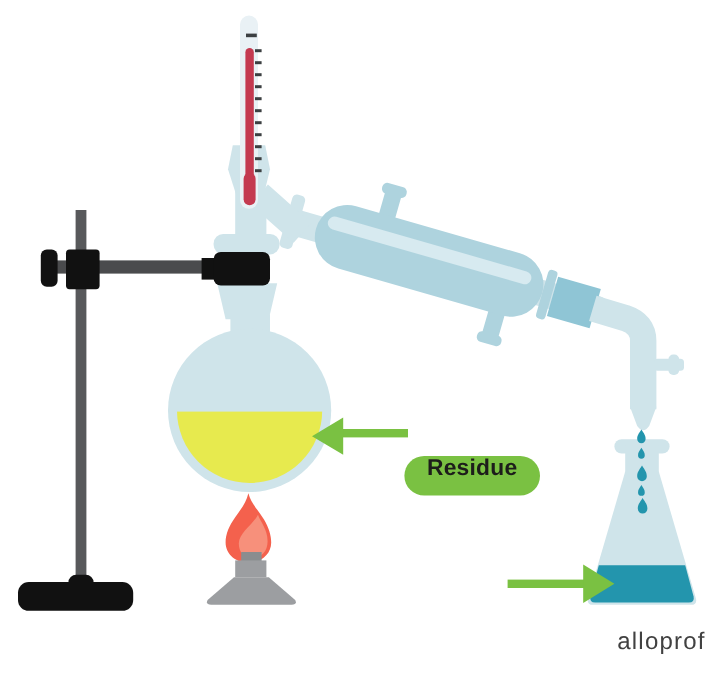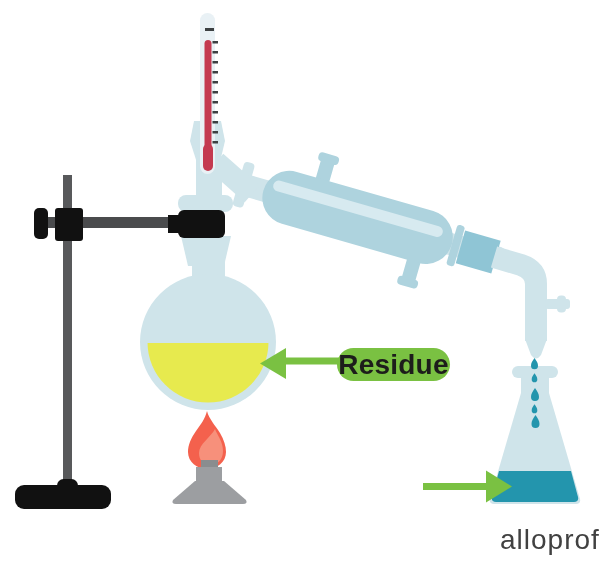--- a/index.html
+++ b/index.html
@@ -22,29 +22,29 @@
   .green{fill:var(--label_green);}
   .red{fill:var(--thermometer_red);}
   .thermo{fill:var(--thermometer_tube);}
   .tick{fill:var(--tick_gray);}
   .flame1{fill:var(--flame_orange);}
   .flame2{fill:var(--flame_inner);}
   .gray1{fill:var(--burner_gray);}
   .gray2{fill:var(--burner_dark_gray);}
 
   .label-pill{
-    position:absolute;display:flex;align-items:center;justify-content:center;
+    position:absolute;display:flex;justify-content:center;
     background:var(--label_green);color:var(--label_text);
-    border-radius:17px;font-weight:700;font-size:28px;letter-spacing:.2px;
+    border-radius:17px;font-weight:700;font-size:19px;letter-spacing:.2px;margin-top:32px;
   }
   #residue-label{left:337px;top:348px;width:113px;height:33px;}
   #distillate-label{left:292px;top:470px;width:133px;height:33px;}
   #logo{
     position:absolute;left:500px;top:524px;width:88px;height:26px;
-    color:var(--logo_gray);font-size:28px;font-weight:500;letter-spacing:1px;
+    color:var(--logo_gray);font-size:20px;font-weight:500;letter-spacing:1px;
     text-align:right;
   }
 </style>
 </head>
 <body>
 
 <div id="stage">
   <svg width="600" height="561" viewBox="0 0 600 561">
 
     <g>

